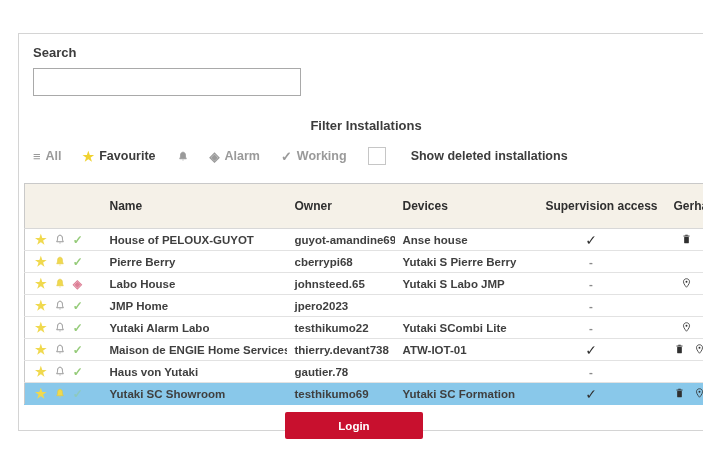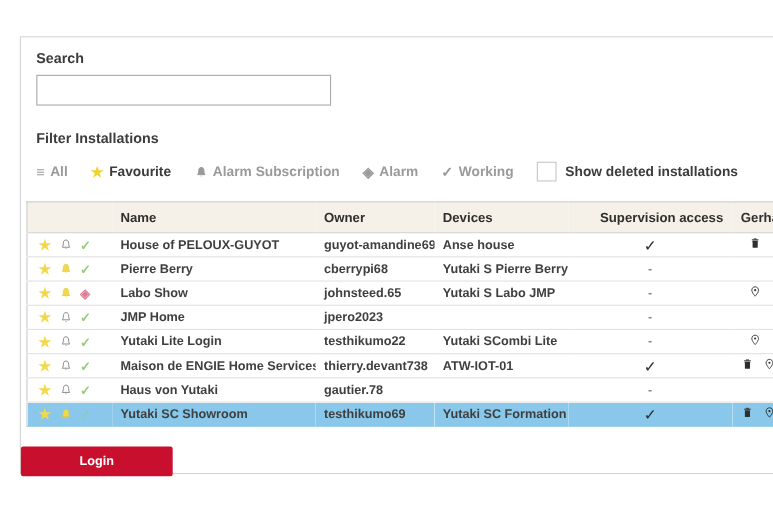--- a/index.html
+++ b/index.html
@@ -4,55 +4,55 @@
 <style>
   * { margin:0; padding:0; box-sizing:border-box; }
   html,body { width:703px; height:464px; background:#fff; overflow:hidden;
               font-family:"Liberation Sans", sans-serif; }
   .panel { position:absolute; left:18px; top:33px; width:696px; height:398px;
            border:1px solid #d4d4d4; background:#fff; }
   .top { padding:11px 14px 0 14px; }
   .search-label { font-size:13px; font-weight:700; color:#3c3c3c; margin-bottom:8px; }
   .search-input { width:268px; height:28px; border:1px solid #a9a9a9; background:#fff;
                   font-size:12px; padding:0 6px; outline:none; display:block; }
-  .filter-title { font-size:13px; font-weight:700; color:#3c3c3c; margin-top:22px; }
+  .filter-title { font-size:13px; font-weight:700; color:#3c3c3c; margin-top:22px;text-align:center; }
   .filter-row { display:flex; align-items:center; margin-top:14px; gap:21px; }
   .filter-item { display:flex; align-items:center; gap:5px; font-size:12.5px;
                  font-weight:700; color:#9a9a9a; cursor:pointer; white-space:nowrap; }
   .filter-item .f-ic { font-size:13px; color:#9a9a9a; line-height:1; }
   .filter-item.active { color:#3c3c3c; }
   .filter-item.active .f-ic { color:#f0d230; }
-  .show-deleted { display:flex; align-items:center; gap:8px; cursor:pointer; }
+  .show-deleted { display:flex; align-items:center; gap:25px; cursor:pointer; }
   .checkbox { width:18px; height:18px; border:1px solid #c6c6c6; background:#fff; display:inline-block; }
   .show-deleted-label { font-size:12.5px; font-weight:700; color:#3c3c3c; white-space:nowrap; }
 
   table { border-collapse:collapse; table-layout:fixed; width:685px; margin:18px 5px 0 5px;
           border:1px solid #c9c9c9; }
-  thead th { background:#f5f1e8; height:28px; font-size:12px; font-weight:700; color:#2f2f2f;
+  thead th { background:#f5f1e8; height:45px; font-size:12px; font-weight:700; color:#2f2f2f;
              text-align:left; padding:0 8px; border-bottom:1px solid #d8d8d8; }
   thead th.center { text-align:right; }
   tbody td { height:22px; font-size:11.5px; font-weight:700; color:#3f3f3f;
              padding:0 8px; border-bottom:1px solid #e2e2e2; white-space:nowrap;
              overflow:hidden; }
   tbody tr { cursor:pointer; }
   tbody tr.selected td { background:#89c8ea; border-bottom-color:#89c8ea; }
   tbody tr.selected .check-icon { opacity:.4; }
   td.icons-cell { padding-left:10px; }
   .icon-strip { display:flex; align-items:center; gap:7px; }
   .star-icon { color:#f0d94e; font-size:13px; line-height:1; }
   .check-icon { color:#95cb79; font-size:12px; line-height:1; font-weight:700; }
   .alarm-icon { color:#dd7f96; font-size:12px; line-height:1; }
   td.sup-cell { text-align:center; }
   .sup-yes { font-size:14px; font-weight:400; color:#2f2f2f; }
   .sup-dash { color:#8a8a8a; }
   td.actions-cell { text-align:center; }
   .actions-wrap { display:inline-flex; align-items:center; gap:9px; }
   .svg-ic { display:inline-block; vertical-align:middle; }
 
-  .login-row { display:flex; justify-content:flex-start; margin:18px 24px 0 0; }
+  .login-row { display:flex; justify-content:center; margin:7px 24px 0 0; }
   .login-button { width:138px; height:27px; background:#c8102e; color:#fff; border:none;
                   font-family:"Liberation Sans", sans-serif; font-size:11.5px; font-weight:700;
                   cursor:pointer; border-radius:2px; }
 </style>
 </head>
 <body>
 
 <div class="panel">
   <div class="top">
     <div class="search-label">Search</div>
@@ -65,21 +65,20 @@
         </span>
         <span class="filter-item active">
           <span class="f-ic">★</span>
           <span>Favourite</span>
         </span>
         <span class="filter-item">
           <svg viewBox="0 0 16 16" width="12" height="13" class="svg-ic">
             <path d="M8 2.2c-2 0-3.2 1.7-3.2 4 0 3.4-1.3 4.8-1.3 4.8h9s-1.3-1.4-1.3-4.8c0-2.3-1.2-4-3.2-4z" fill="#9a9a9a" stroke="#9a9a9a" stroke-width="1.2"></path>
             <path d="M6.9 12.4a1.15 1.15 0 0 0 2.2 0z" fill="#9a9a9a"></path>
           </svg>
-          <span>Alarm Subscription</span>
         </span>
         <span class="filter-item">
           <span class="f-ic">◈</span>
           <span>Alarm</span>
         </span>
         <span class="filter-item">
           <span class="f-ic">✓</span>
           <span>Working</span>
         </span>
         <label class="show-deleted" id="show-deleted">
@@ -153,21 +152,21 @@
           <td class="icons-cell">
             <span class="icon-strip">
               <span class="star-icon">★</span>
               <svg viewBox="0 0 16 16" width="12" height="13" class="svg-ic">
                 <path d="M8 2.2c-2 0-3.2 1.7-3.2 4 0 3.4-1.3 4.8-1.3 4.8h9s-1.3-1.4-1.3-4.8c0-2.3-1.2-4-3.2-4z" fill="#f0d94e" stroke="#e3c73c" stroke-width="0.8"></path>
                 <path d="M6.9 12.4a1.15 1.15 0 0 0 2.2 0z" fill="#f0d94e"></path>
               </svg>
               <span class="alarm-icon">◈</span>
             </span>
           </td>
-          <td>Labo Show</td>
+          <td>Labo House</td>
           <td>johnsteed.65</td>
           <td>Yutaki S Labo JMP</td>
           <td class="sup-cell"><span class="sup-dash">-</span></td>
           <td class="actions-cell"><span class="actions-wrap">
               <svg viewBox="0 0 16 16" width="11" height="12" class="svg-ic">
                 <path d="M8 1.8c-2.6 0-4.4 1.9-4.4 4.4C3.6 9.5 8 14.2 8 14.2s4.4-4.7 4.4-8C12.4 3.7 10.6 1.8 8 1.8z" fill="none" stroke="#2f2f2f" stroke-width="1.2"></path>
                 <circle cx="8" cy="6.2" r="1.4" fill="#2f2f2f"></circle>
               </svg>
             </span></td>
         </tr>
@@ -192,21 +191,21 @@
           <td class="icons-cell">
             <span class="icon-strip">
               <span class="star-icon">★</span>
               <svg viewBox="0 0 16 16" width="12" height="13" class="svg-ic">
                 <path d="M8 2.2c-2 0-3.2 1.7-3.2 4 0 3.4-1.3 4.8-1.3 4.8h9s-1.3-1.4-1.3-4.8c0-2.3-1.2-4-3.2-4z" fill="none" stroke="#8c8c8c" stroke-width="1.2"></path>
                 <path d="M6.9 12.4a1.15 1.15 0 0 0 2.2 0z" fill="#8c8c8c"></path>
               </svg>
               <span class="check-icon">✓</span>
             </span>
           </td>
-          <td>Yutaki Lite Login</td>
+          <td>Yutaki Alarm Labo</td>
           <td>testhikumo22</td>
           <td>Yutaki SCombi Lite</td>
           <td class="sup-cell"><span class="sup-dash">-</span></td>
           <td class="actions-cell"><span class="actions-wrap">
               <svg viewBox="0 0 16 16" width="11" height="12" class="svg-ic">
                 <path d="M8 1.8c-2.6 0-4.4 1.9-4.4 4.4C3.6 9.5 8 14.2 8 14.2s4.4-4.7 4.4-8C12.4 3.7 10.6 1.8 8 1.8z" fill="none" stroke="#2f2f2f" stroke-width="1.2"></path>
                 <circle cx="8" cy="6.2" r="1.4" fill="#2f2f2f"></circle>
               </svg>
             </span></td>
         </tr>

